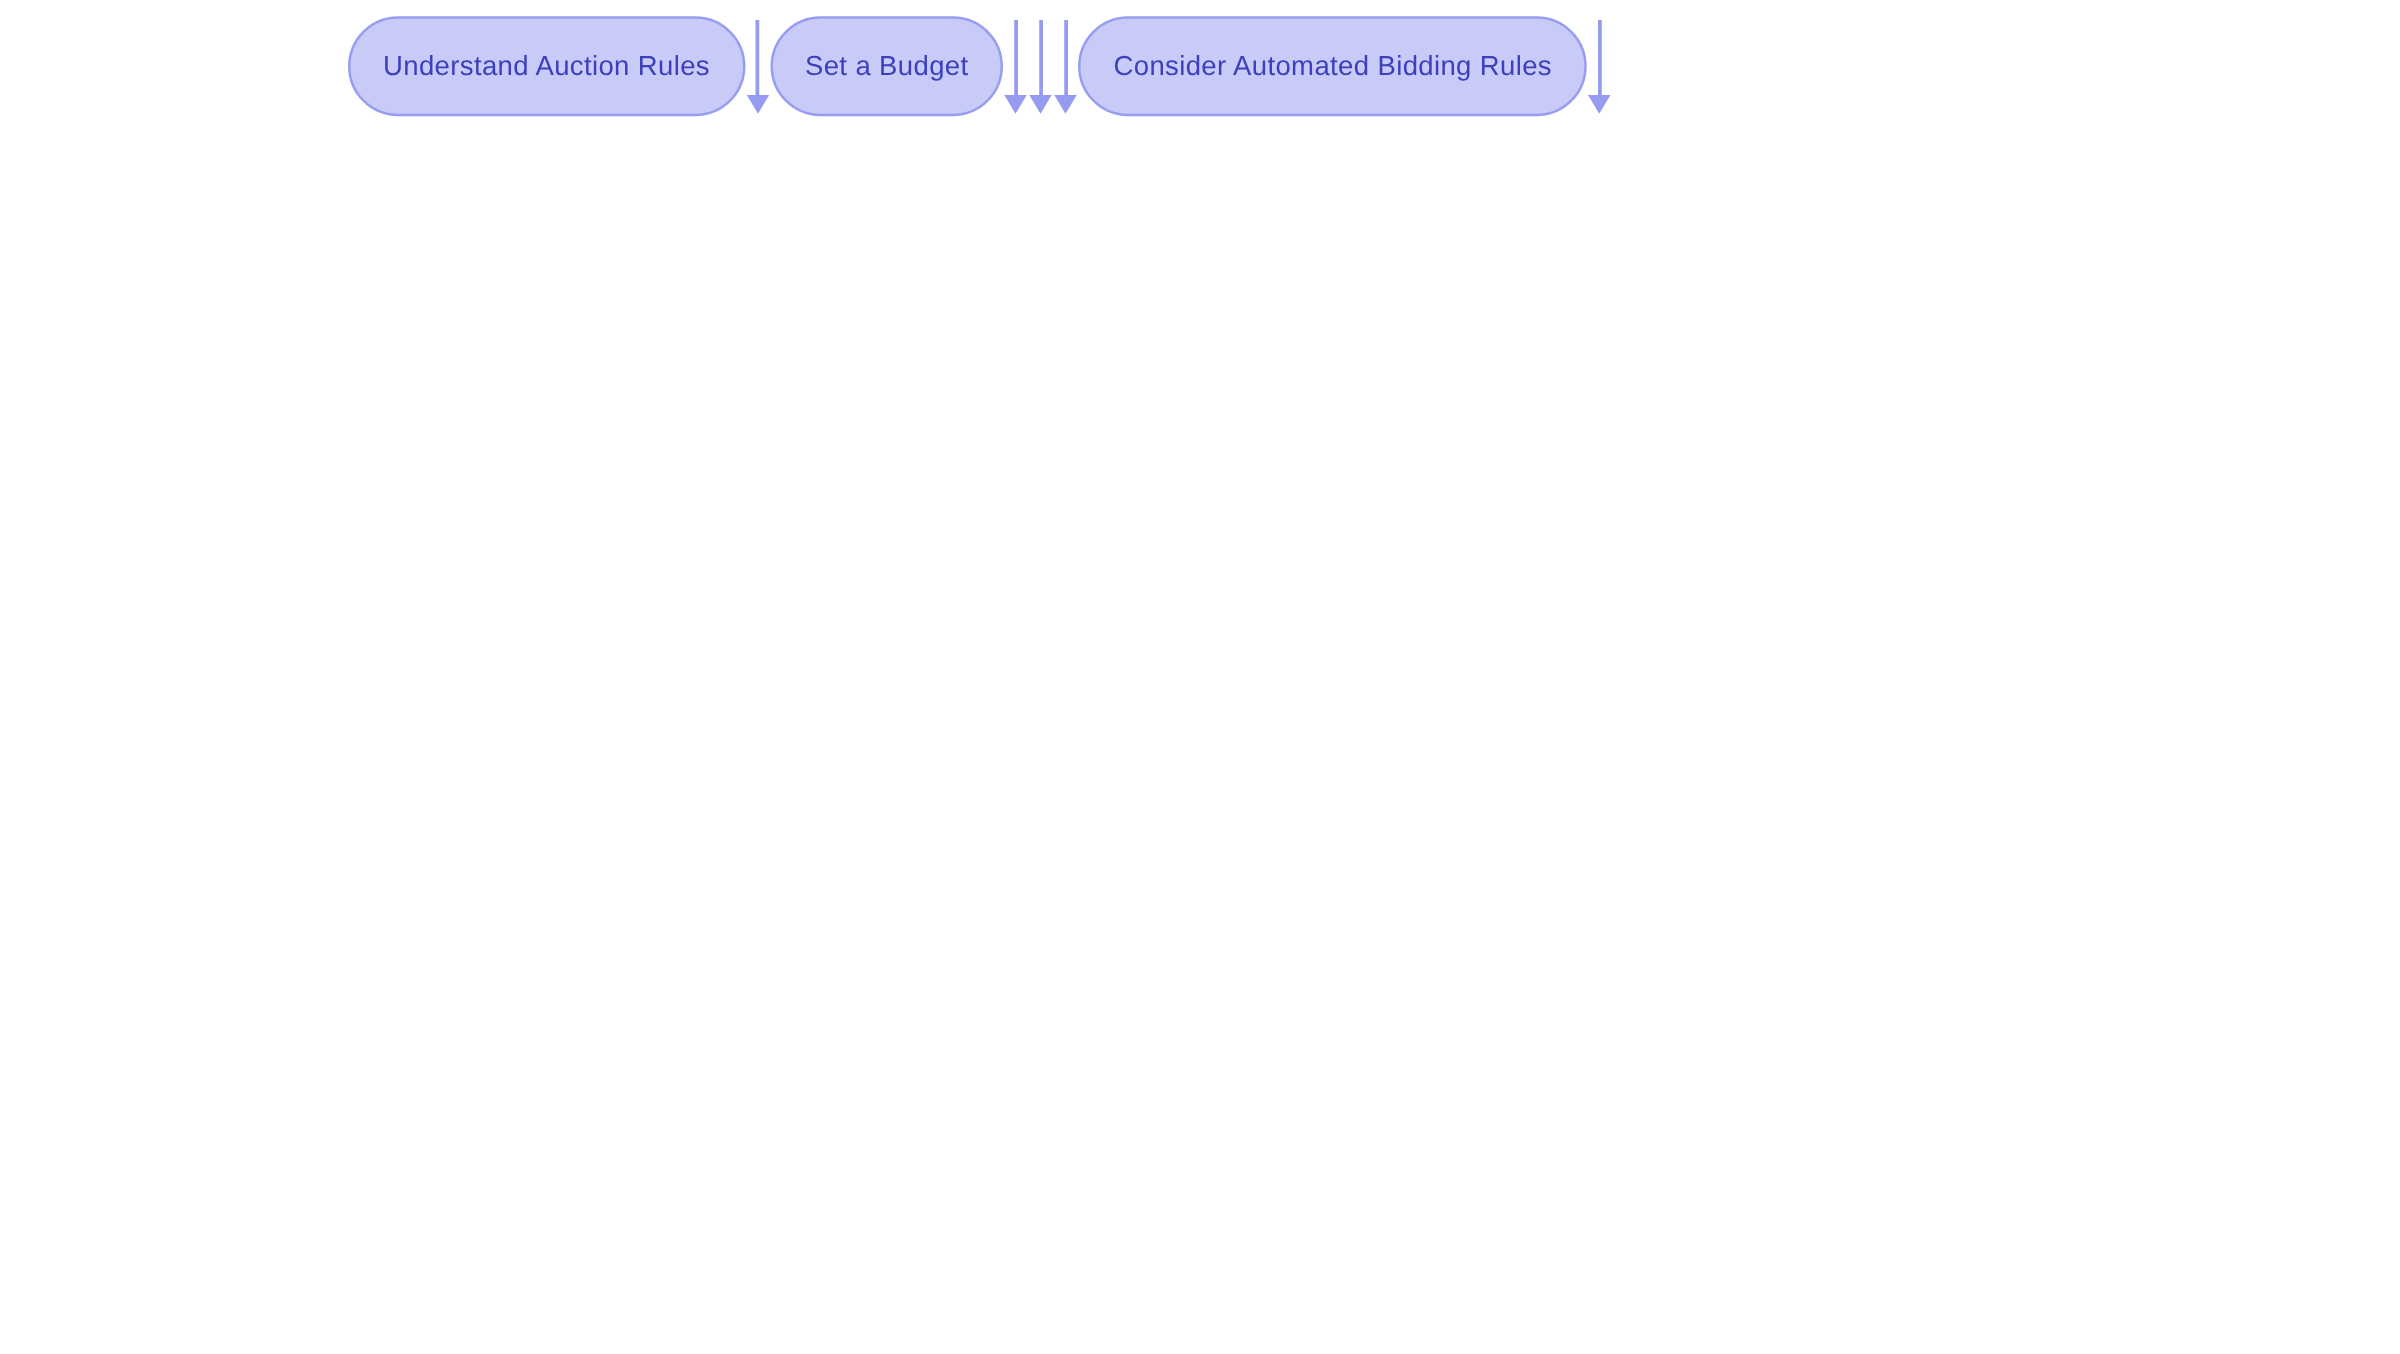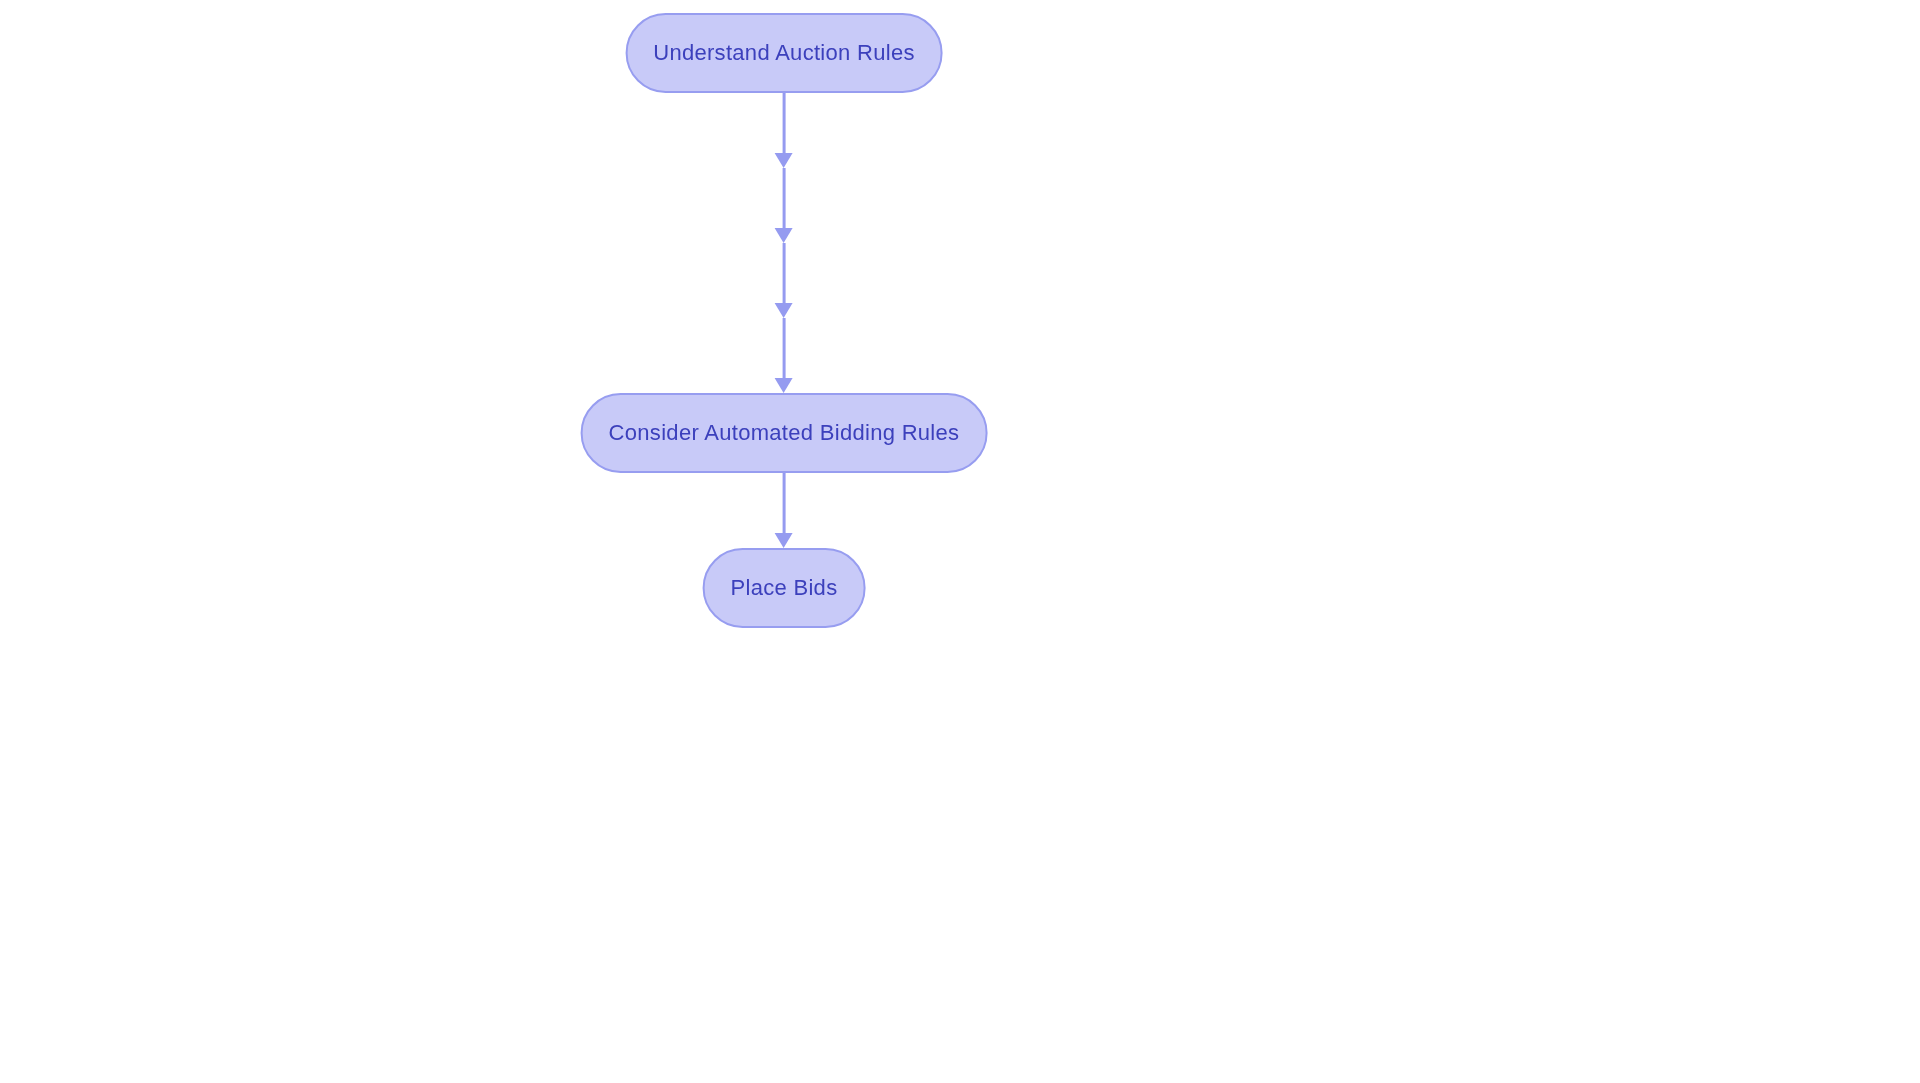--- a/index.html
+++ b/index.html
@@ -15,21 +15,21 @@
     position: relative;
     width: 1920px;
     height: 1083px;
   }
   .flow-column {
     position: absolute;
     left: 784px;
     top: 13px;
     transform: translateX(-50%);
     display: flex;
-    flex-direction: column;
+    flex-direction: row;
     align-items: center;
   }
   .node {
     height: 80px;
     box-sizing: border-box;
     padding: 0 26px;
     border-radius: 40px;
     background: var(--node-fill, #c8caf8);
     border: 2px solid var(--node-border, #979df0);
     display: flex;
@@ -72,20 +72,23 @@
 
     <div class="node">
       <span class="node-label">Understand Auction Rules</span>
     </div>
 
     <div class="connector">
       <div class="line"></div>
       <div class="head"></div>
     </div>
 
+    <div class="node">
+      <span class="node-label">Set a Budget</span>
+    </div>
 
     <div class="connector">
       <div class="line"></div>
       <div class="head"></div>
     </div>
 
 
     <div class="connector">
       <div class="line"></div>
       <div class="head"></div>
@@ -99,18 +102,15 @@
 
     <div class="node">
       <span class="node-label">Consider Automated Bidding Rules</span>
     </div>
 
     <div class="connector">
       <div class="line"></div>
       <div class="head"></div>
     </div>
 
-    <div class="node">
-      <span class="node-label">Place Bids</span>
-    </div>
 
   </div>
 </div>
 
 </body></html>

